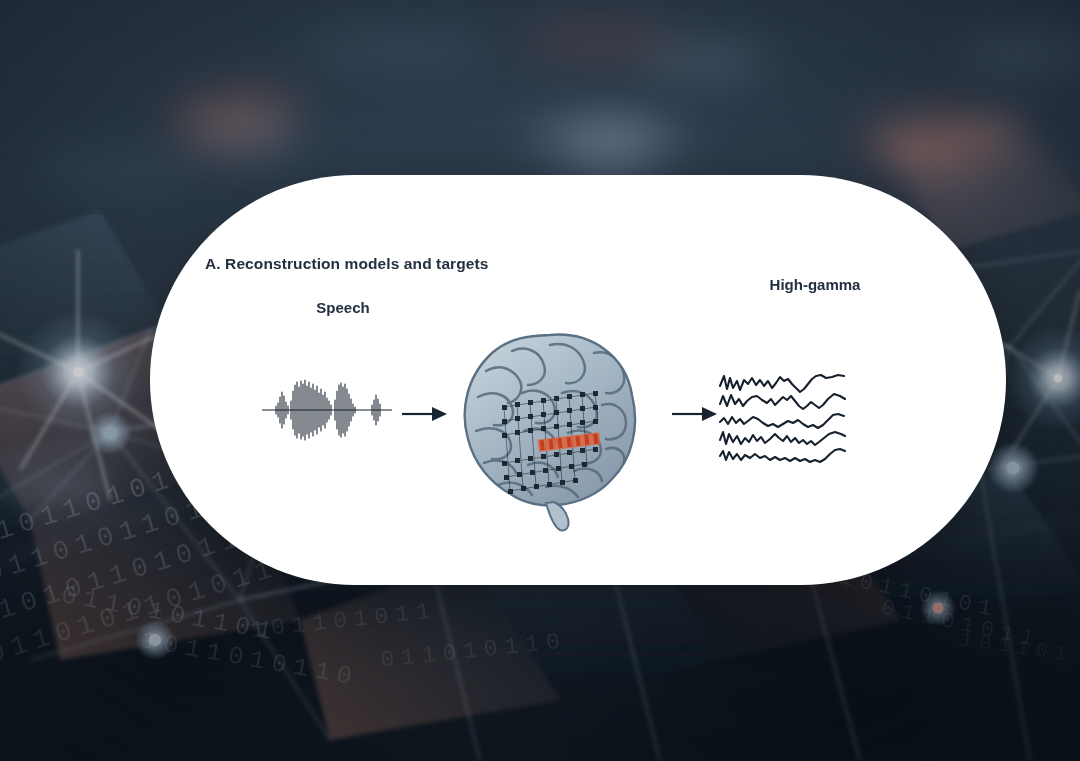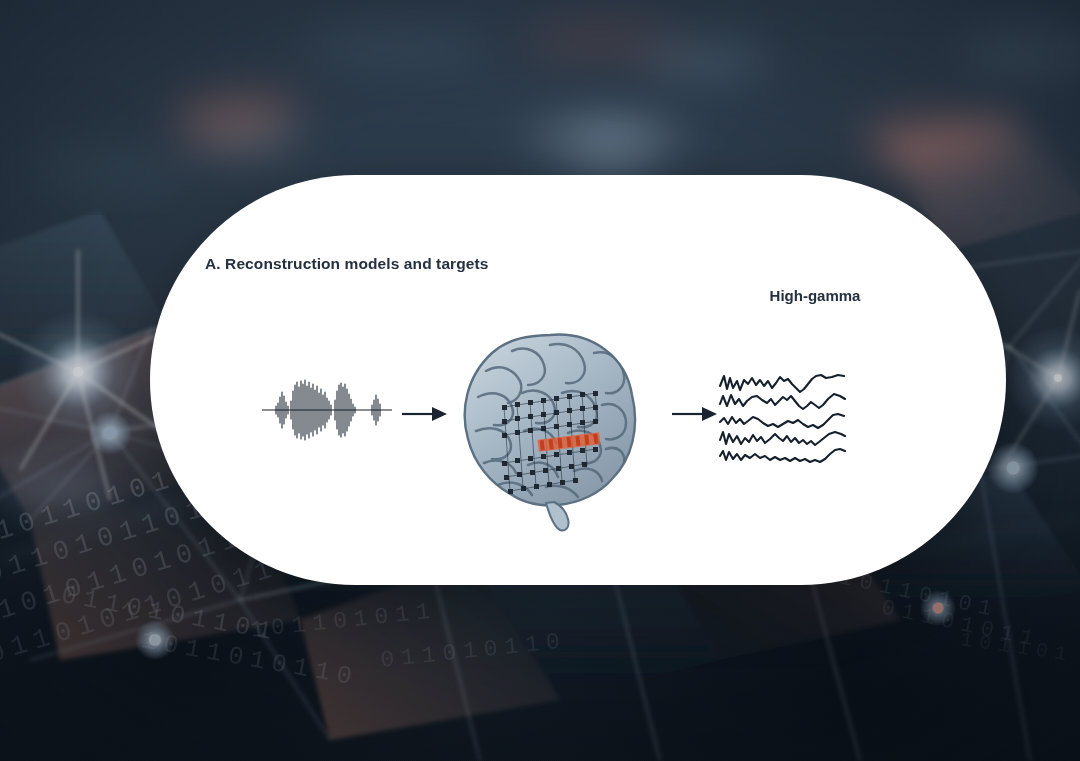--- a/index.html
+++ b/index.html
@@ -80,21 +80,21 @@
   }
   .col-label {
     position: absolute;
     font-size: 15px;
     font-weight: bold;
     color: #233040;
     text-align: center;
     line-height: 1.35;
   }
   #label-speech { left: 98px; top: 123px; width: 190px; }
-  #label-neural { left: 530px; top: 111px; width: 270px; }
+  #label-neural { left: 530px; top: 100px; width: 270px; }
 
   .fig-svg { position: absolute; }
   #speech-wave  { left: 112px; top: 200px; }
   #arrow-1      { left: 250px; top: 228px; }
   #brain-img    { left: 300px; top: 152px; }
   #arrow-2      { left: 520px; top: 228px; }
   #neural-traces{ left: 568px; top: 197px; }
 </style>
 </head>
 <body>
@@ -238,20 +238,21 @@
     <div class="blob" style="left:30px;  top:150px; width:160px; height:40px; background:rgba(150,175,198,.10);"></div>
   </div>
 
   <div class="bg-layer" id="bg-blur-top"></div>
   <div class="bg-layer" id="bg-vignette"></div>
 
   <div id="figure-card">
 
     <div id="panel-title">A. Reconstruction models and targets</div>
 
+    <div class="col-label" id="label-speech">Speech</div>
 
     <div class="col-label" id="label-neural">
       <div>High-gamma</div>
     </div>
 
     <svg class="fig-svg" id="speech-wave" width="130" height="70" viewBox="0 0 130 70">
       <g stroke="#141f2b" stroke-width="1.05" stroke-linecap="round">
         <line x1="0" y1="35" x2="130" y2="35" stroke-width="1.1"></line>
         <line x1="14" y1="31" x2="14" y2="39"></line>
           <line x1="16" y1="28" x2="16" y2="42"></line>

